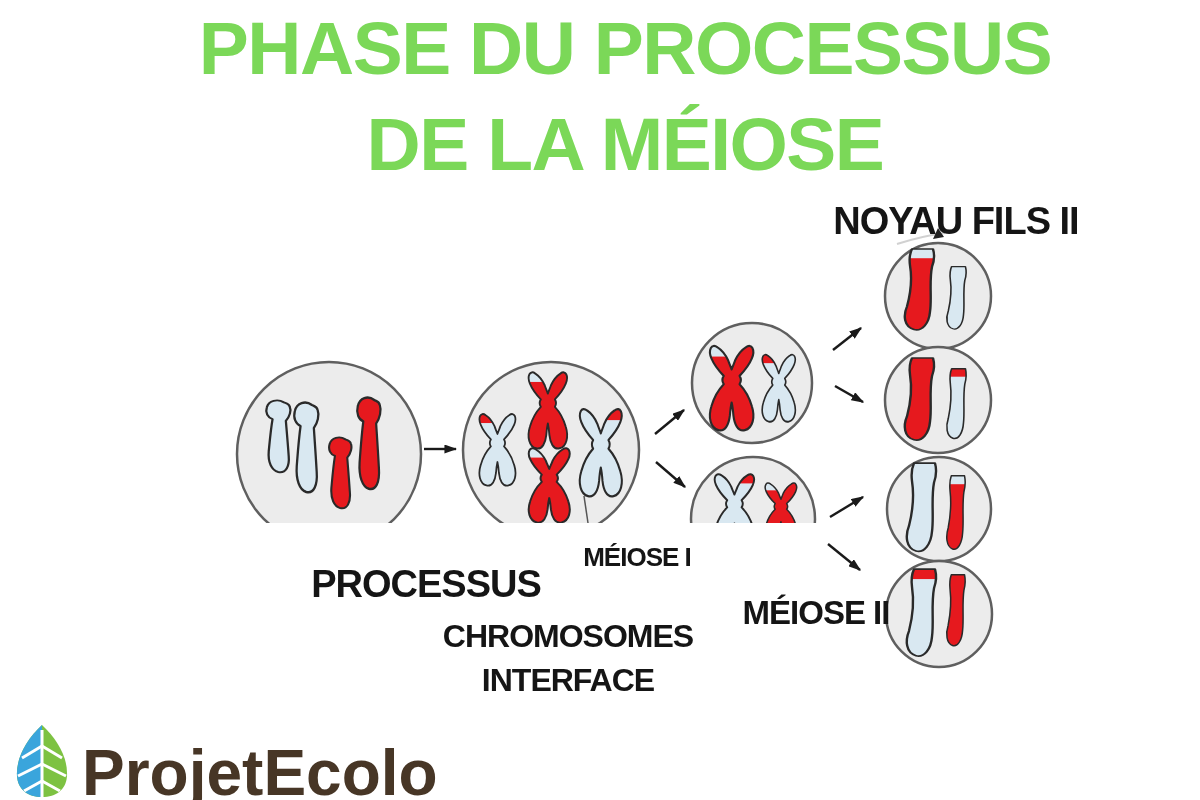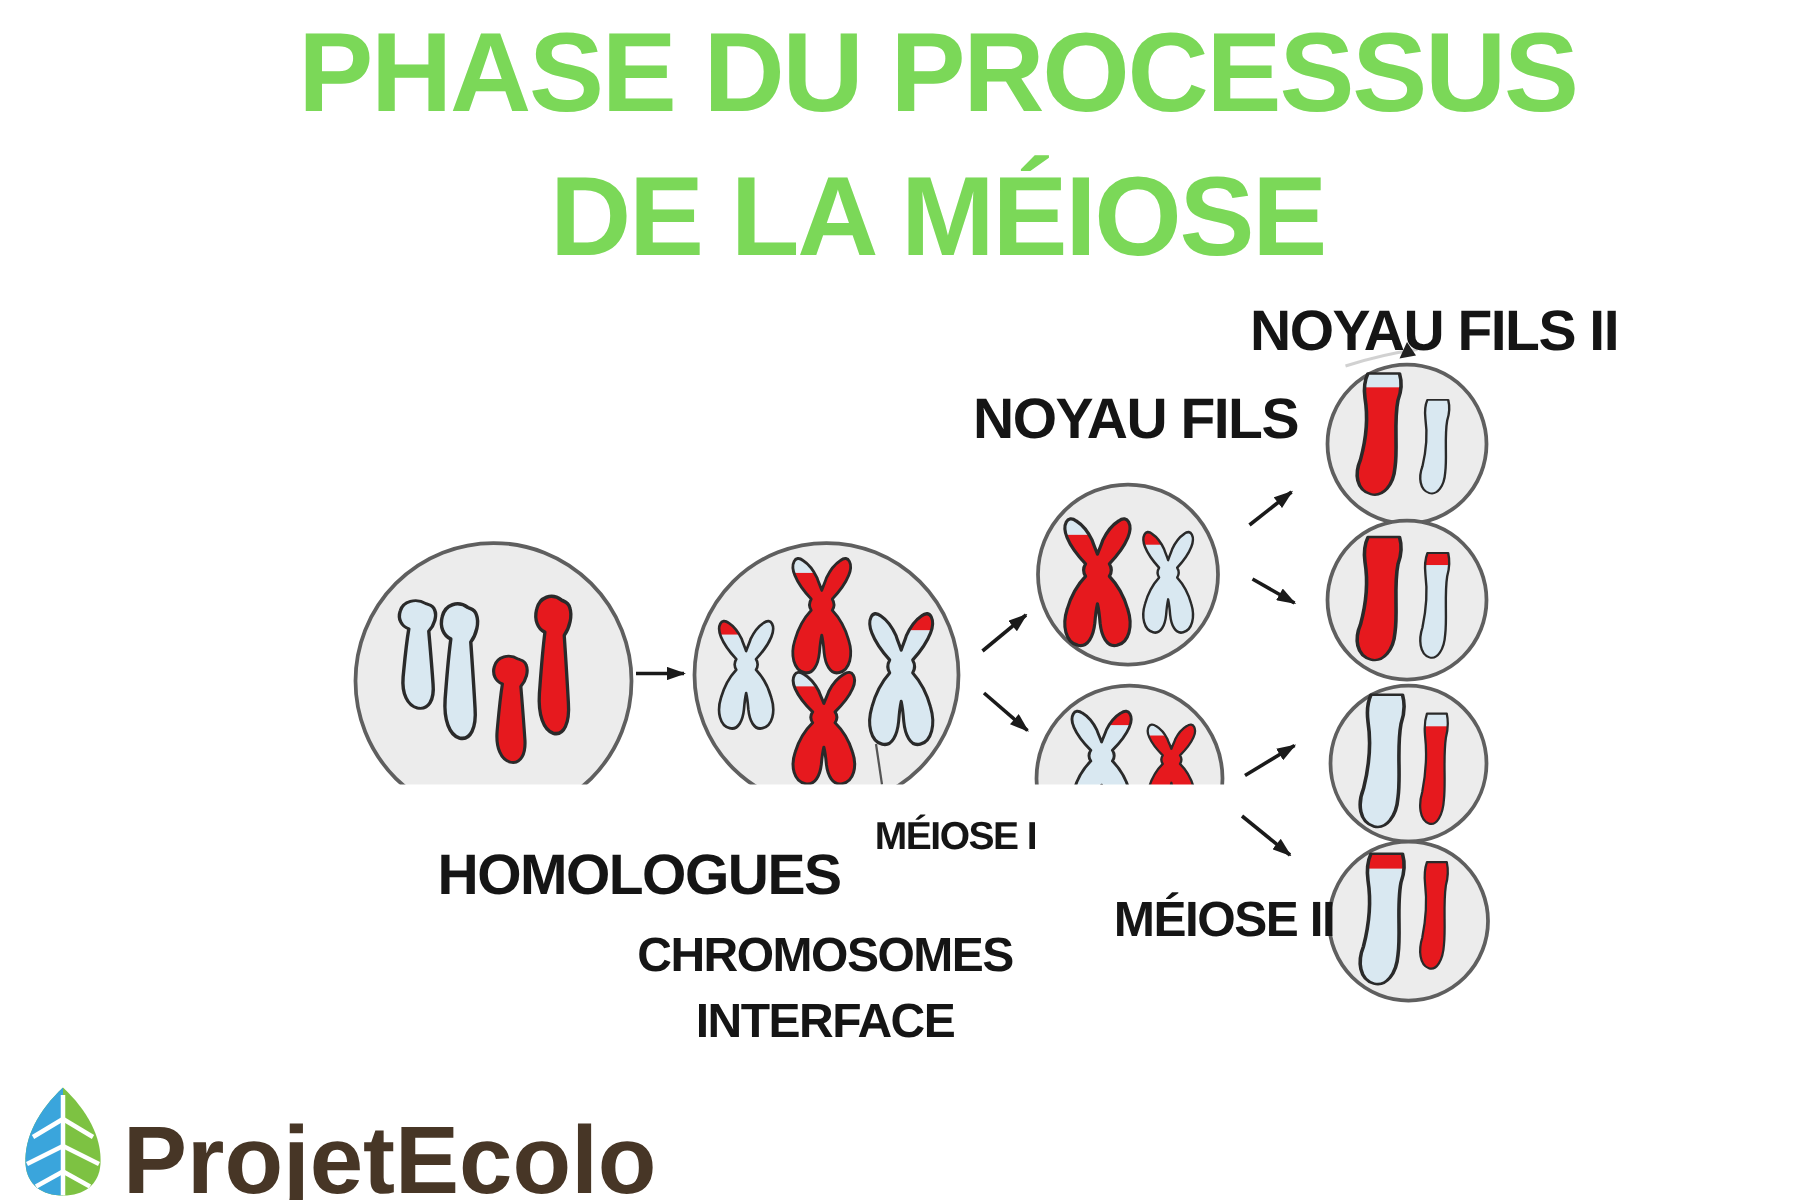--- a/index.html
+++ b/index.html
@@ -206,24 +206,23 @@
       <line class="arrow" x1="833" y1="350" x2="861" y2="328" marker-end="url(#ah)"></line>
       <line class="arrow" x1="835" y1="386" x2="863" y2="402" marker-end="url(#ah)"></line>
       <line class="arrow" x1="830" y1="517" x2="863" y2="497" marker-end="url(#ah)"></line>
       <line class="arrow" x1="828" y1="544" x2="860" y2="570" marker-end="url(#ah)"></line>
       <path class="faint" d="M897 244 Q 922 236 945 233"></path>
       <path d="M938 228 L944 237 L933 239 Z" fill="#222"></path>
     </g>
   </svg>
 
   <div class="lbl lbl-big" style="left:956px;top:200px;">NOYAU FILS II</div>
-  <div class="lbl lbl-big" style="left:757px;top:259px;">NOYAU FILS</div>
   <div class="lbl lbl-sm" style="left:637px;top:542px;font-size:26px;">MÉIOSE I</div>
-  <div class="lbl lbl-big" style="left:426px;top:563px;">HOMOLOGUES</div>
-  <div class="lbl lbl-mid" style="left:550px;top:614px;text-align:center;">
+  <div class="lbl lbl-big" style="left:426px;top:563px;">PROCESSUS</div>
+  <div class="lbl lbl-mid" style="left:568px;top:614px;text-align:center;">
     <div>CHROMOSOMES</div>
     <div>INTERFACE</div>
   </div>
   <div class="lbl lbl-sm" style="left:816px;top:594px;">MÉIOSE II</div>
 
   <div class="logo">
     <svg class="leaf" viewBox="0 0 60 74">
       <defs>
         <clipPath id="leafclip">
             <path d="M 30 1 C 14 16 4 34 5 52 C 6 66 16 73 30 73 C 44 73 54 66 55 52 C 56 34 46 16 30 1 Z"></path>

